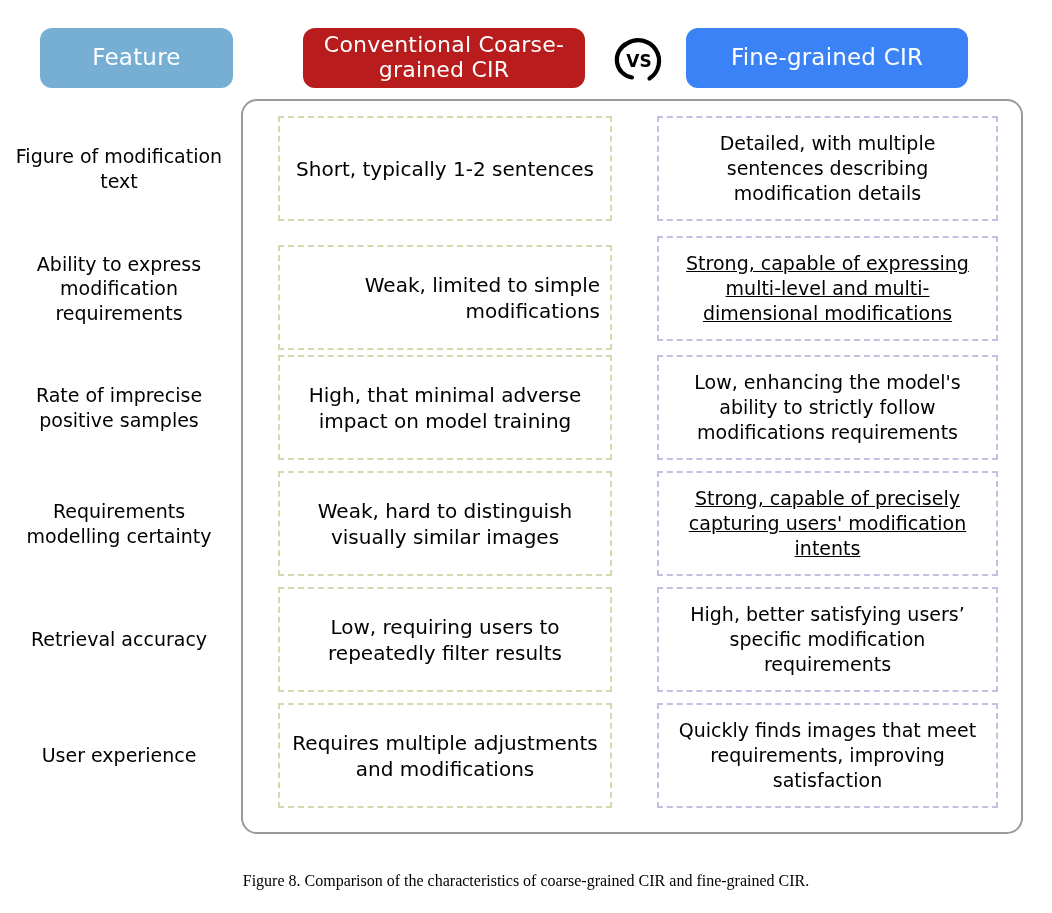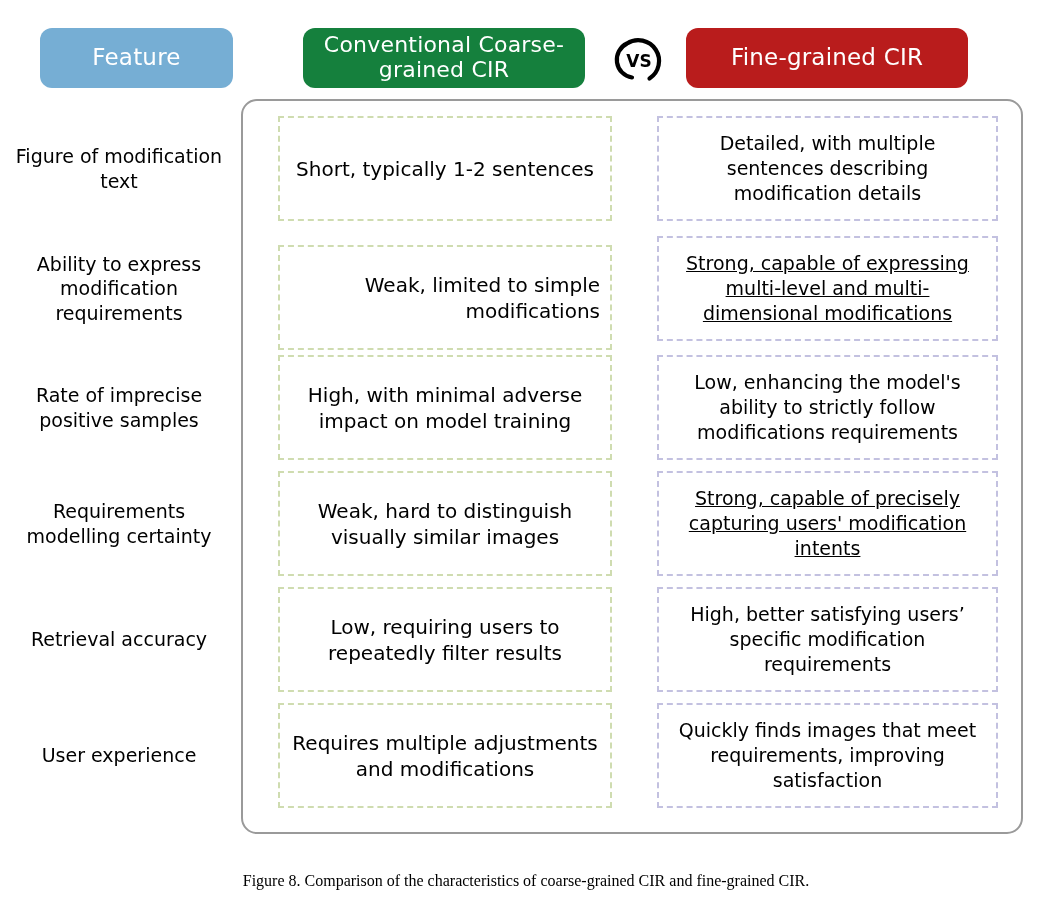--- a/index.html
+++ b/index.html
@@ -44,32 +44,32 @@
     height: 60px;
     background: #76AED4;
     font-size: 23px;
   }
 
   #hdr-coarse {
     left: 303px;
     top: 28px;
     width: 282px;
     height: 60px;
-    background: #15803d;
+    background: #b91c1c;
     font-size: 22px;
     padding: 0 8px;
     box-sizing: border-box;
   }
 
   #hdr-fine {
     left: 686px;
     top: 28px;
     width: 282px;
     height: 60px;
-    background: #b91c1c;
+    background: #3b82f6;
     font-size: 23px;
   }
 
   
   #vs-badge {
     position: absolute;
     left: 613px;
     top: 36px;
     width: 52px;
     height: 49px;
@@ -196,21 +196,21 @@
   </div>
 
   <div class="row" style="top:137px;height:105px;padding-left:36px;">
     <div class="cell-label">Ability to express modification requirements</div>
     <div class="cell-box cell-coarse" style="top:9px;height:105px;text-align:right;">Weak, limited to simple modifications</div>
     <div class="cell-box cell-fine" style="top:0;height:105px;text-decoration:underline;">Strong, capable of expressing multi-level and multi-dimensional modifications</div>
   </div>
 
   <div class="row" style="top:256px;height:105px;">
     <div class="cell-label">Rate of imprecise positive samples</div>
-    <div class="cell-box cell-coarse" style="top:0;height:105px;">High, with minimal adverse impact on model training</div>
+    <div class="cell-box cell-coarse" style="top:0;height:105px;">High, that minimal adverse impact on model training</div>
     <div class="cell-box cell-fine" style="top:0;height:105px;">Low, enhancing the model's ability to strictly follow modifications requirements</div>
   </div>
 
   <div class="row" style="top:372px;height:105px;">
     <div class="cell-label">Requirements modelling certainty</div>
     <div class="cell-box cell-coarse" style="top:0;height:105px;">Weak, hard to distinguish visually similar images</div>
     <div class="cell-box cell-fine" style="top:0;height:105px;text-decoration:underline;">Strong, capable of precisely capturing users' modification intents</div>
   </div>
 
   <div class="row" style="top:488px;height:105px;">

